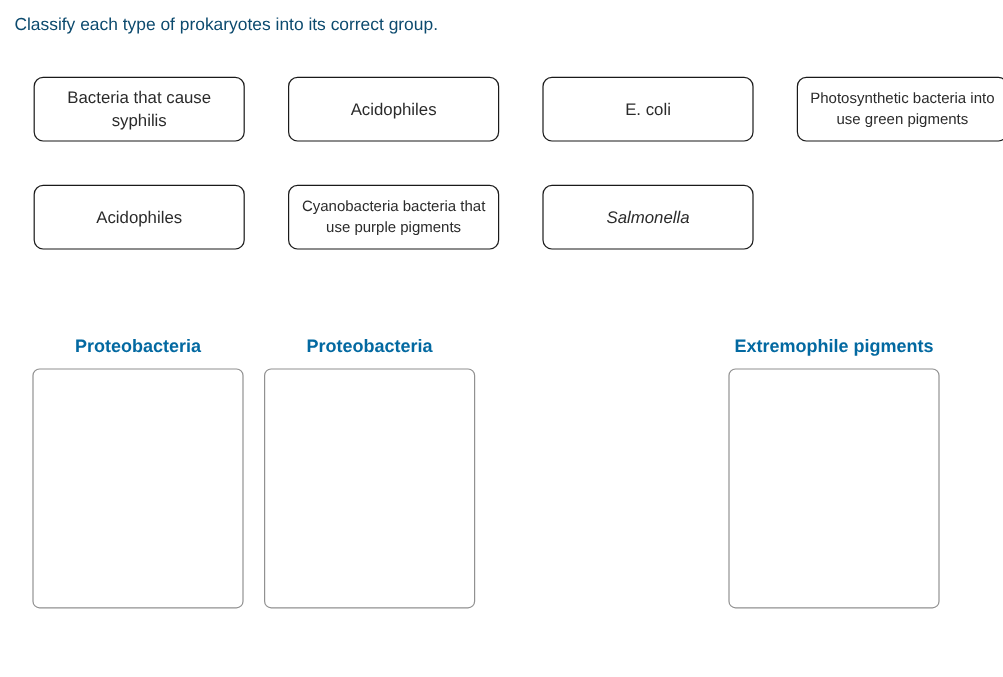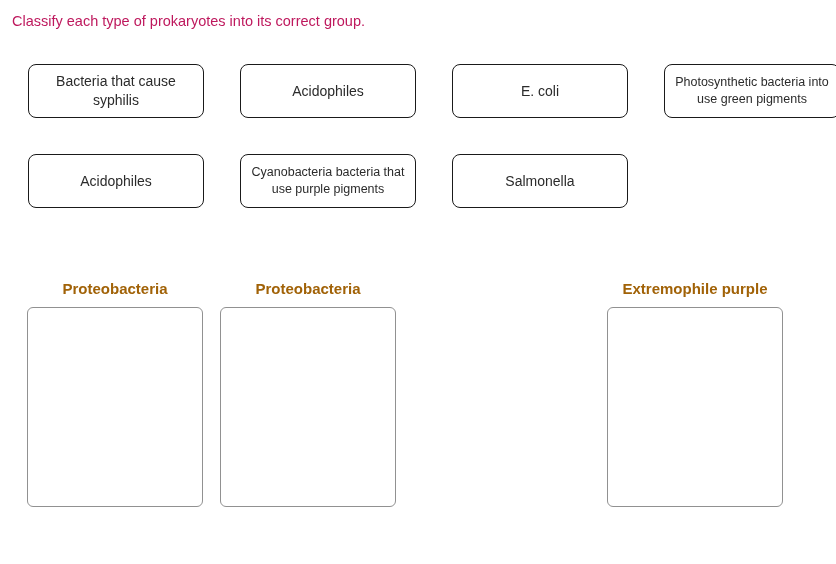--- a/index.html
+++ b/index.html
@@ -14,21 +14,21 @@
     height: 564px;
     background: #ffffff;
     overflow: hidden;
   }
   .page-title {
     position: absolute;
     left: 12px;
     top: 12px;
     font-size: 14.5px;
     line-height: 18px;
-    color: #be185d;
+    color: #0c4a6e;
   }
   .cards-grid {
     position: absolute;
     left: 28px;
     top: 64px;
     display: grid;
     grid-template-columns: repeat(4, 176px);
     column-gap: 9px;
     row-gap: 12px;
     gap: 36px;
@@ -48,32 +48,32 @@
     font-size: 14px;
     line-height: 19px;
     color: #2b2b2b;
     cursor: grab;
     user-select: none;
   }
   .card.small {
     font-size: 12.5px;
     line-height: 17px;
   }
-  .italic { }
+  .italic { font-style: italic; }
   .normal { font-style: normal; }
   .zone {
     position: absolute;
     width: 176px;
     top: 280px;
   }
   .zone-label {
     text-align: center;
     font-size: 15px;
     font-weight: 700;
-    color: #a16207;
+    color: #0369a1;
     margin-bottom: 9px;
     line-height: 18px;
   }
   .zone-box {
     box-sizing: border-box;
     width: 176px;
     height: 200px;
     background: #ffffff;
     border: 1px solid #919191;
     border-radius: 6px;
@@ -105,17 +105,17 @@
     <div class="zone-box"></div>
   </div>
 
   <div class="zone zone-2">
     <div class="zone-label">Proteobacteria</div>
     <div class="zone-box"></div>
   </div>
 
 
   <div class="zone zone-4">
-    <div class="zone-label">Extremophile purple</div>
+    <div class="zone-label">Extremophile pigments</div>
     <div class="zone-box"></div>
   </div>
 
 </div>
 
 </body></html>

